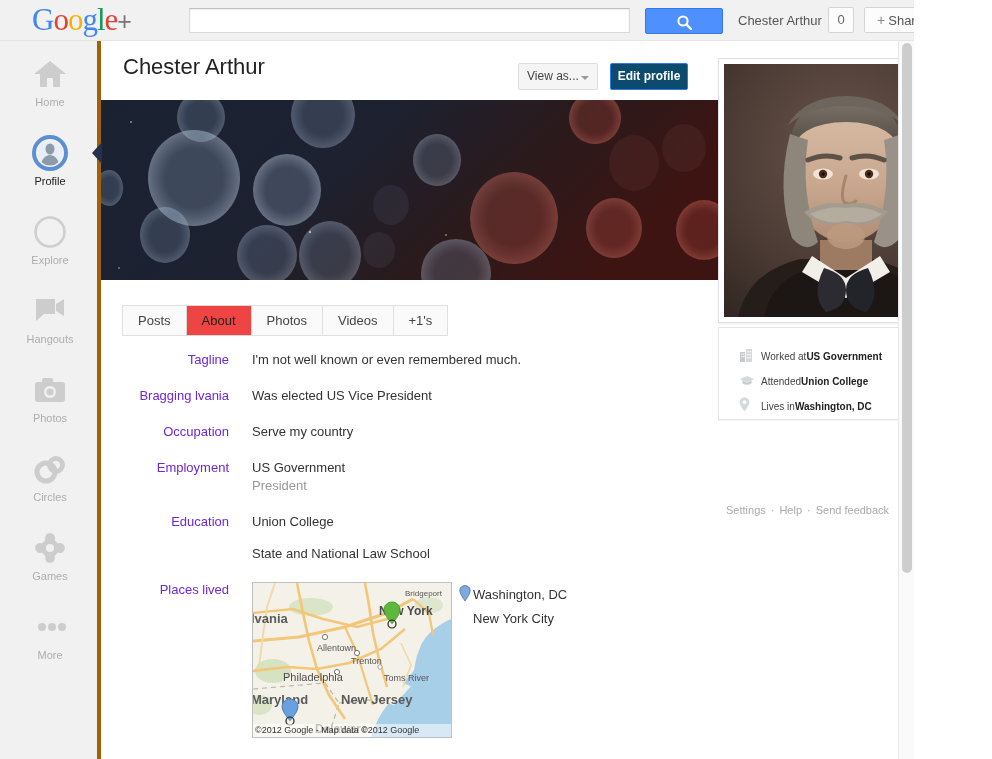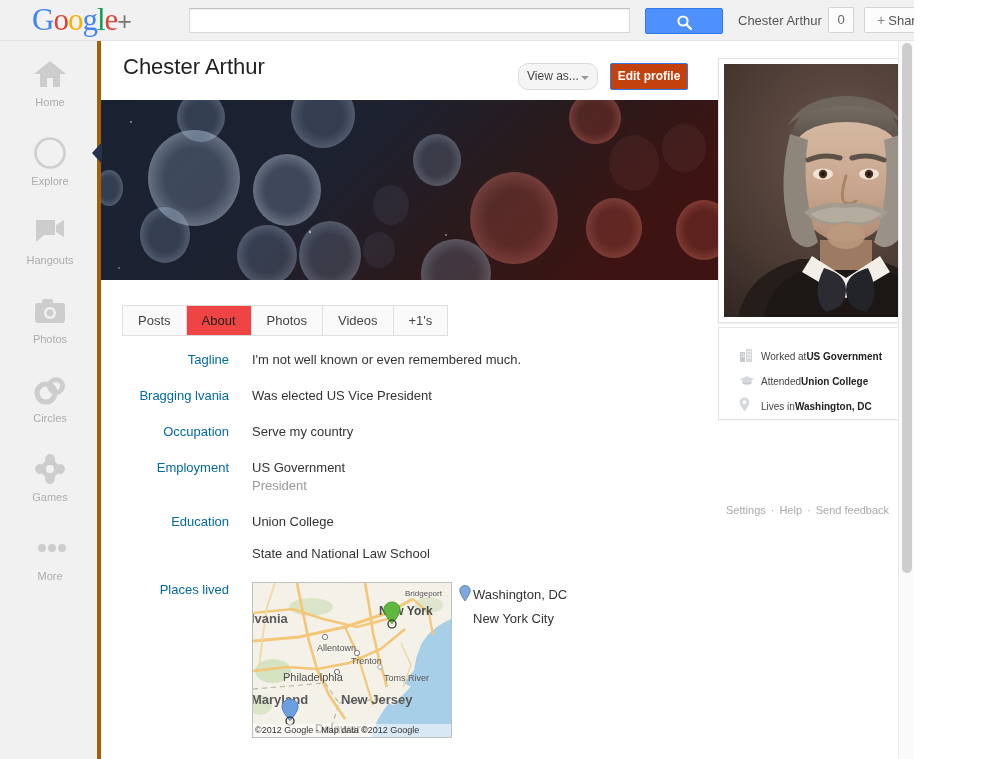--- a/index.html
+++ b/index.html
@@ -85,32 +85,32 @@
   
   .profile-head{
     position:absolute;left:101px;top:42px;width:869px;height:58px;
     background:#fff;box-sizing:border-box;
   }
   .profile-name{
     position:absolute;left:22px;top:12px;font-size:22px;color:#222;font-weight:normal;
   }
   .viewas-btn{
     position:absolute;left:417px;top:21px;width:80px;height:27px;
-    border:1px solid #dcdcdc;border-radius:10px;background:#f5f5f5;
+    border:1px solid #dcdcdc;border-radius:2px;background:#f5f5f5;
     box-sizing:border-box;font-size:12px;color:#444;line-height:25px;
     padding-left:8px;cursor:pointer;
   }
   .viewas-btn .caret{
     position:absolute;right:8px;top:12px;width:0;height:0;
     border-left:4px solid transparent;border-right:4px solid transparent;
     border-top:4px solid #999;
   }
   .edit-btn{
     position:absolute;left:509px;top:21px;width:78px;height:27px;
-    background:#c2410c;border:1px solid #3079ed;border-radius:2px;
+    background:#0c4a6e;border:1px solid #3079ed;border-radius:2px;
     box-sizing:border-box;color:#fff;font-size:12px;font-weight:bold;
     line-height:25px;text-align:center;cursor:pointer;
   }
 
   
   .cover{
     position:absolute;left:101px;top:100px;width:619px;height:180px;
     overflow:hidden;background:#1e2433;
   }
   .cover-canvas{position:absolute;left:0;top:0;width:619px;height:180px;}
@@ -154,21 +154,21 @@
     height:31px;line-height:29px;padding:0 15px;
     border:1px solid #e0e0e0;margin-right:-1px;background:#fafafa;
     box-sizing:border-box;font-size:13px;color:#444;cursor:pointer;
   }
   .tab.active{background:#ef4444;font-weight:normal;color:#222;border-color:#d8d8d8;}
 
   
   .about{position:absolute;left:101px;top:352px;width:619px;}
   .field{display:flex;margin-bottom:21px;}
   .field-label{
-    width:128px;text-align:right;font-size:13px;color:#0369a1;padding-right:0;flex:none;
+    width:128px;text-align:right;font-size:13px;color:#6d28d9;padding-right:0;flex:none;
   }
   .field-value{padding-left:23px;font-size:13px;color:#333;}
   .field-value .sub{color:#999;margin-top:3px;}
   .field-value .line2{margin-top:17px;}
 
   
   .places-wrap{display:flex;}
   .map{
     position:relative;width:200px;height:156px;overflow:hidden;
     border:1px solid #c0c0c0;box-sizing:border-box;background:#f5f1e8;
@@ -239,20 +239,31 @@
 
     <div class="nav-item">
       <div class="nav-icon">
         <svg width="34" height="30" viewBox="0 0 34 30">
           <path d="M17 2 L33 15 L27 15 L27 28 L20 28 L20 19 L14 19 L14 28 L7 28 L7 15 L1 15 Z" fill="#cdcdcd"></path>
         </svg>
       </div>
       <div class="nav-label">Home</div>
     </div>
 
+    <div class="nav-item active">
+      <div class="nav-icon">
+        <svg width="36" height="36" viewBox="0 0 36 36">
+          <circle cx="18" cy="18" r="16" fill="none" stroke="#5b8fd4" stroke-width="4"></circle>
+          <circle cx="18" cy="18" r="12" fill="#e8eef7"></circle>
+          <ellipse cx="18" cy="14" rx="4.5" ry="5.5" fill="#8d9aa8"></ellipse>
+          <path d="M9.5 27 q3-7 8.5-7 t8.5 7 a12 12 0 0 1 -17 0 z" fill="#8d9aa8"></path>
+        </svg>
+      </div>
+      <div class="nav-label">Profile</div>
+    </div>
 
     <div class="nav-item">
       <div class="nav-icon">
         <svg width="34" height="34" viewBox="0 0 34 34">
           <circle cx="17" cy="17" r="14.5" fill="none" stroke="#cfcfcf" stroke-width="2.6"></circle>
           <path d="M23 11 L14.5 19.5 L11 23 L19.5 14.5 Z" fill="#cfcfcf"></path>
         </svg>
       </div>
       <div class="nav-label">Explore</div>
     </div>

